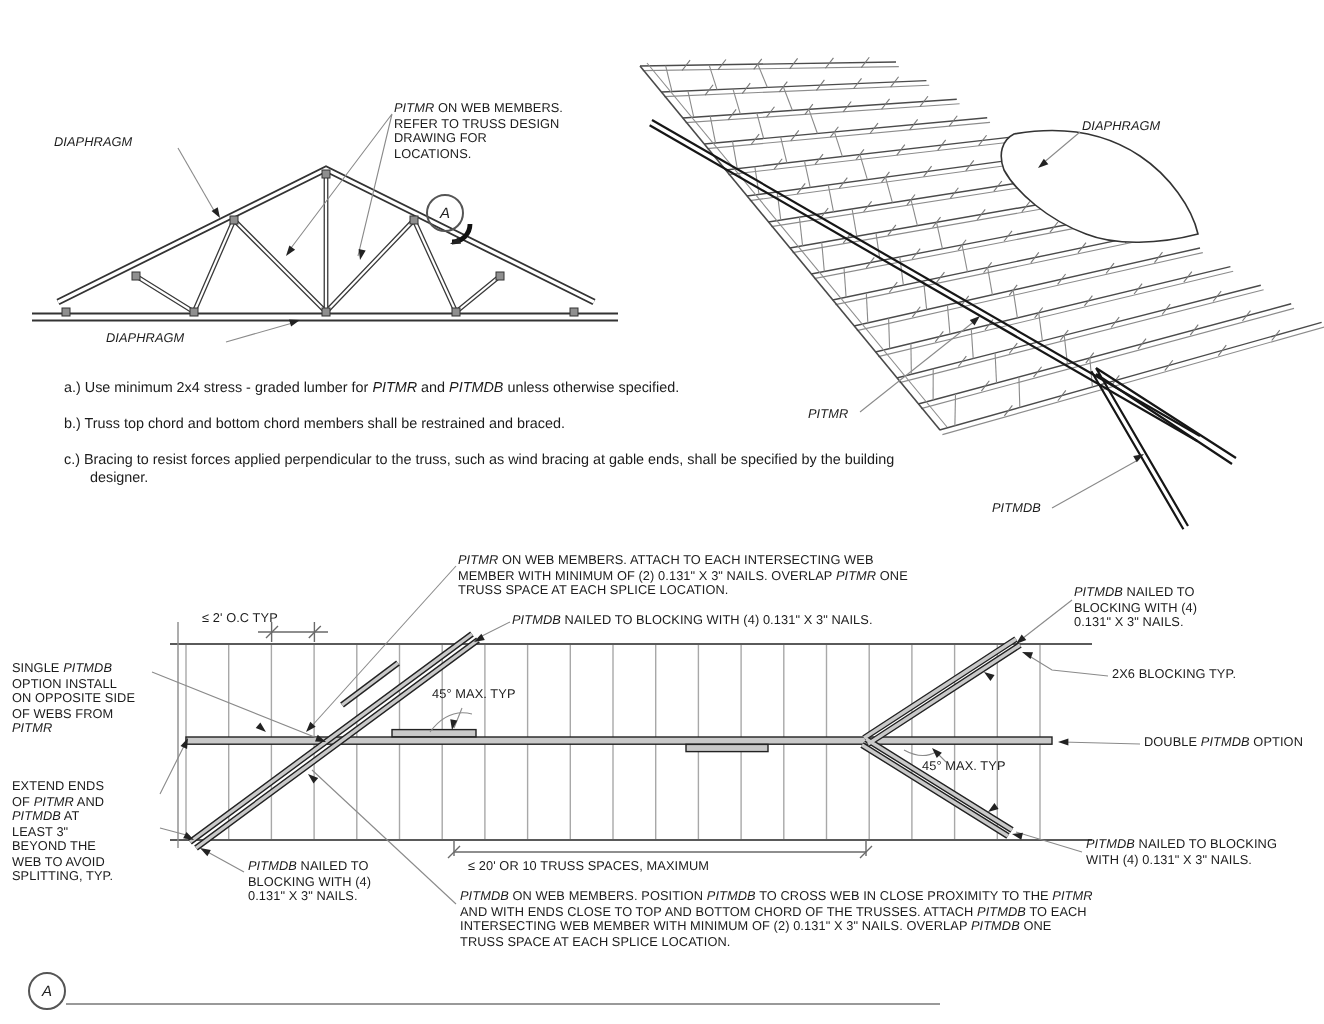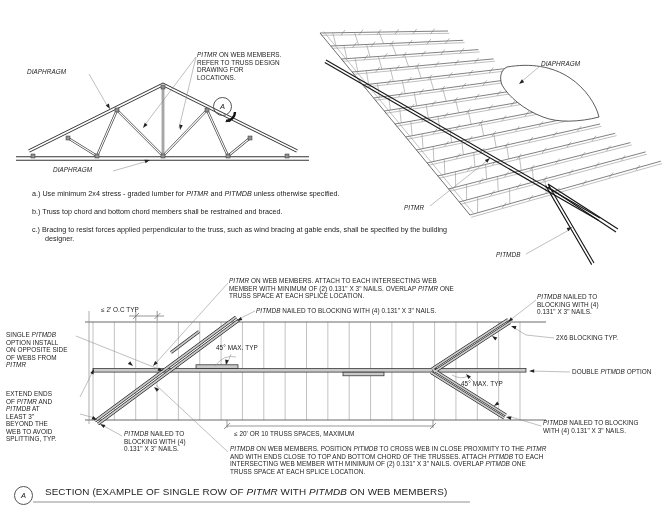--- a/index.html
+++ b/index.html
@@ -361,14 +361,13 @@
   <div class="lbl" style="left:461px;top:380px">45° MAX. TYP</div>
   <div class="lbl" style="left:537px;top:293px;width:64px"><i>PITMDB</i> NAILED TO BLOCKING WITH  (4) 0.131" X 3" NAILS.</div>
   <div class="lbl" style="left:556px;top:334px">2X6 BLOCKING TYP.</div>
   <div class="lbl" style="left:572px;top:368px">DOUBLE <i>PITMDB</i> OPTION</div>
   <div class="lbl" style="left:124px;top:430px;width:80px"><i>PITMDB</i> NAILED TO BLOCKING WITH  (4) 0.131" X 3" NAILS.</div>
   <div class="lbl" style="left:234px;top:430px;width:200px">≤  20' OR 10 TRUSS SPACES, MAXIMUM</div>
   <div class="lbl" style="left:230px;top:445px;width:318px"><i>PITMDB</i> ON WEB MEMBERS. POSITION <i>PITMDB</i> TO CROSS WEB IN CLOSE PROXIMITY TO THE <i>PITMR</i> AND WITH ENDS CLOSE TO TOP AND BOTTOM CHORD OF THE TRUSSES. ATTACH <i>PITMDB</i> TO EACH INTERSECTING WEB MEMBER WITH MINIMUM OF (2) 0.131" X 3" NAILS. OVERLAP <i>PITMDB</i> ONE TRUSS SPACE AT EACH SPLICE LOCATION.</div>
   <div class="lbl" style="left:543px;top:419px;width:100px"><i>PITMDB</i> NAILED TO BLOCKING WITH  (4) 0.131" X 3" NAILS.</div>
 
   <div class="marker" style="left:14px;top:486px">A</div>
-  <div class="ttl2" style="left:45px;top:486px">SECTION (EXAMPLE OF SINGLE ROW OF <i>PITMR</i> WITH <i>PITMDB</i> ON WEB MEMBERS)</div>
 </div>
 
 </body></html>

